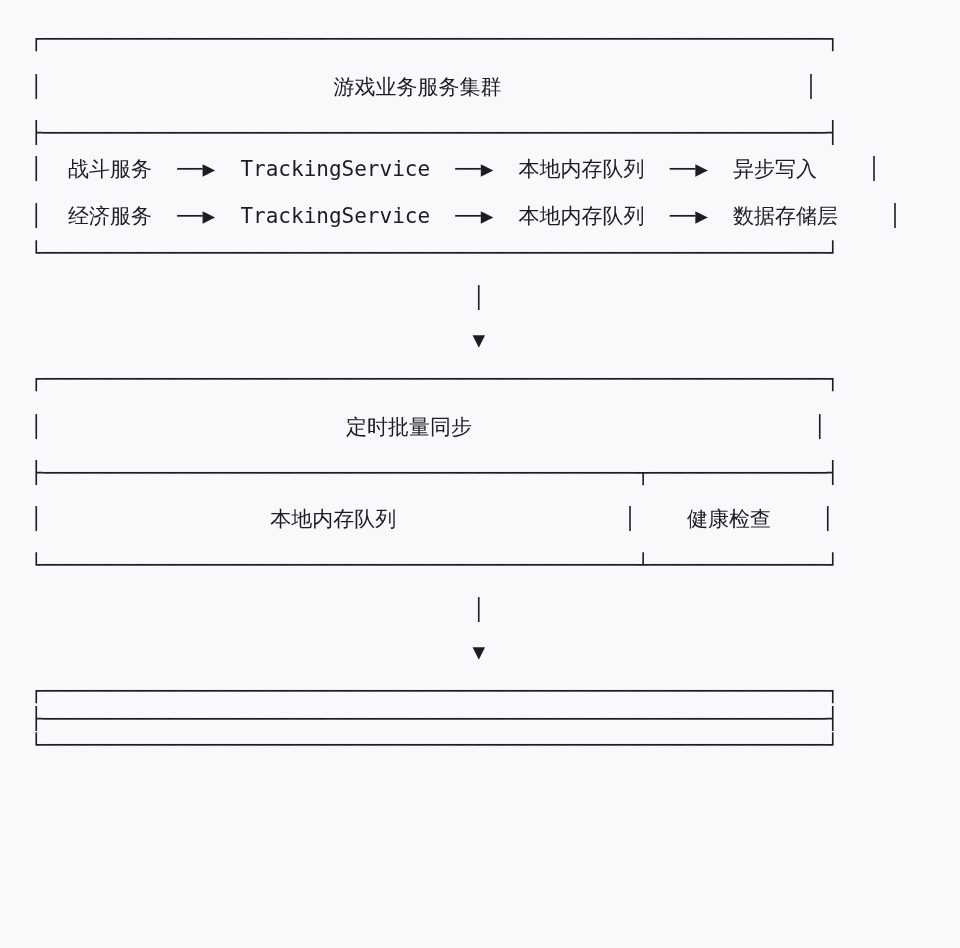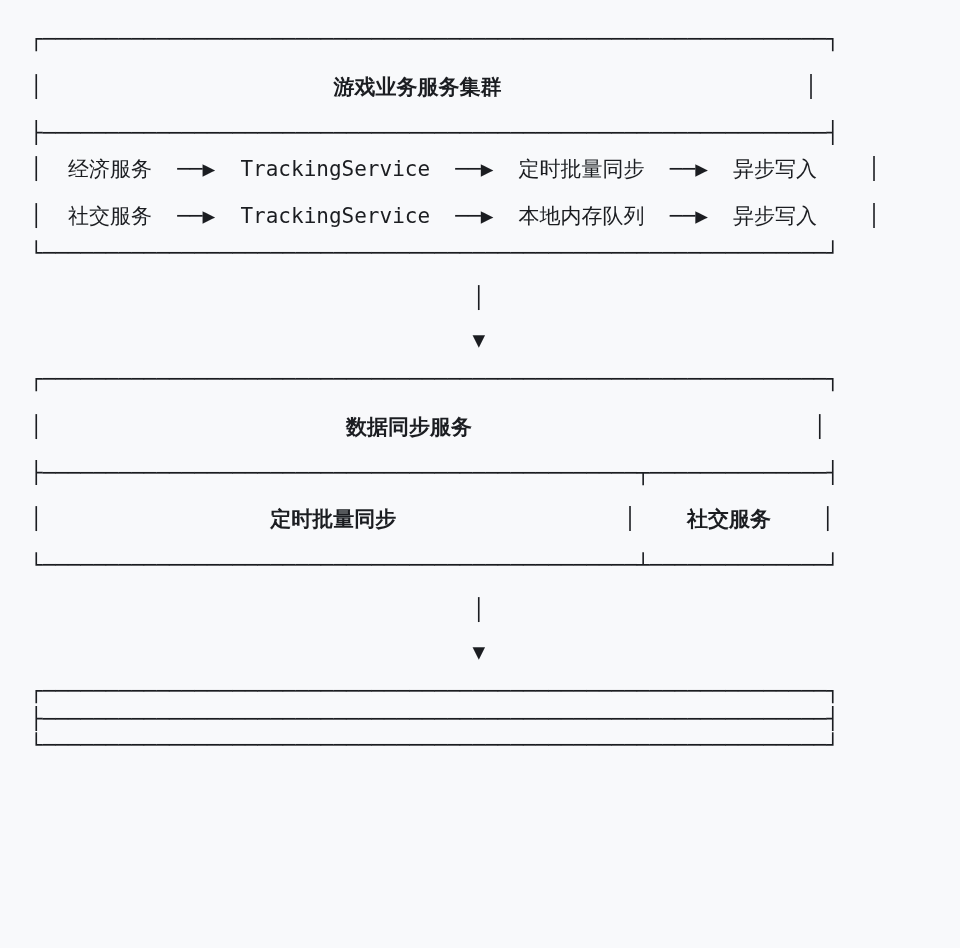--- a/index.html
+++ b/index.html
@@ -46,21 +46,20 @@
   }
   .art-line.rule-top {
     line-height: 30px;
     height: 30px;
   }
 
   
   .art-line.title-row {
     line-height: 66px;
     height: 66px;
-    font-weight: bold;
   }
 
   
   .art-line.connector {
     line-height: 44px;
     height: 44px;
     padding-left: 30px;
   }
   .art-line.connector-arrow {
     line-height: 40px;
@@ -82,39 +81,39 @@
 </style>
 </head>
 <body>
 
 <div id="diagram">
 
   <div class="block">
     <span class="art-line rule rule-top">┌──────────────────────────────────────────────────────────────┐</span>
     <span class="art-line title-row">│                       游戏业务服务集群                        │</span>
     <span class="art-line rule">├──────────────────────────────────────────────────────────────┤</span>
-    <span class="art-line">│  经济服务  ──▶  TrackingService  ──▶  定时批量同步  ──▶  异步写入    │</span>
-    <span class="art-line">│  社交服务  ──▶  TrackingService  ──▶  本地内存队列  ──▶  异步写入    │</span>
+    <span class="art-line">│  战斗服务  ──▶  TrackingService  ──▶  本地内存队列  ──▶  异步写入    │</span>
+    <span class="art-line">│  经济服务  ──▶  TrackingService  ──▶  本地内存队列  ──▶  数据存储层    │</span>
     <span class="art-line rule">└──────────────────────────────────────────────────────────────┘</span>
   </div>
 
   <span class="spacer-sm"></span>
 
   <div class="block">
     <span class="art-line connector">                                   │</span>
     <span class="art-line connector-arrow">                                   ▼</span>
   </div>
 
   <span class="spacer-xs"></span>
 
   <div class="block">
     <span class="art-line rule rule-top">┌──────────────────────────────────────────────────────────────┐</span>
-    <span class="art-line title-row">│                        数据同步服务                           │</span>
+    <span class="art-line title-row">│                        定时批量同步                           │</span>
     <span class="art-line rule">├───────────────────────────────────────────────┬──────────────┤</span>
-    <span class="art-line title-row">│                  定时批量同步                  │    社交服务    │</span>
+    <span class="art-line title-row">│                  本地内存队列                  │    健康检查    │</span>
     <span class="art-line rule">└───────────────────────────────────────────────┴──────────────┘</span>
   </div>
 
   <span class="spacer-sm"></span>
 
   <div class="block">
     <span class="art-line connector">                                   │</span>
     <span class="art-line connector-arrow">                                   ▼</span>
   </div>
 

